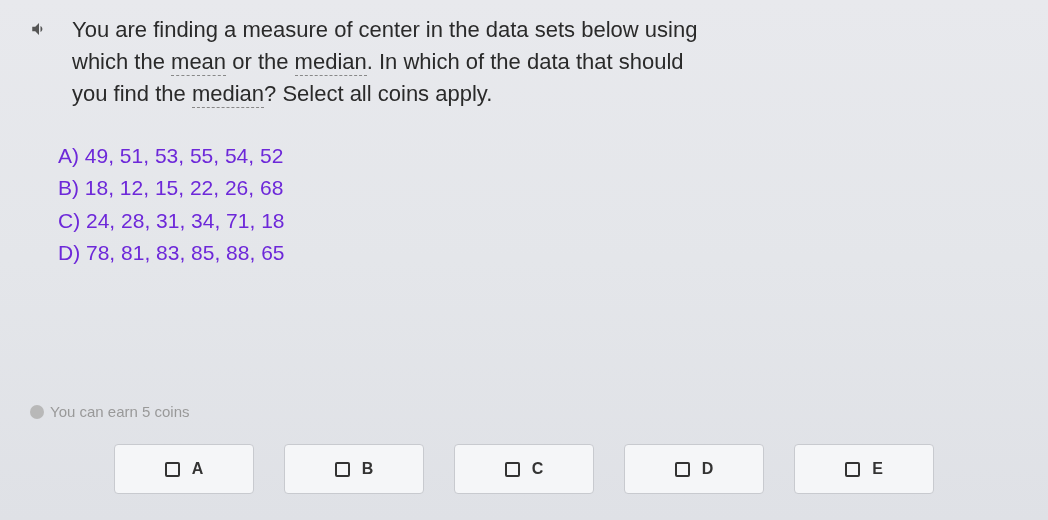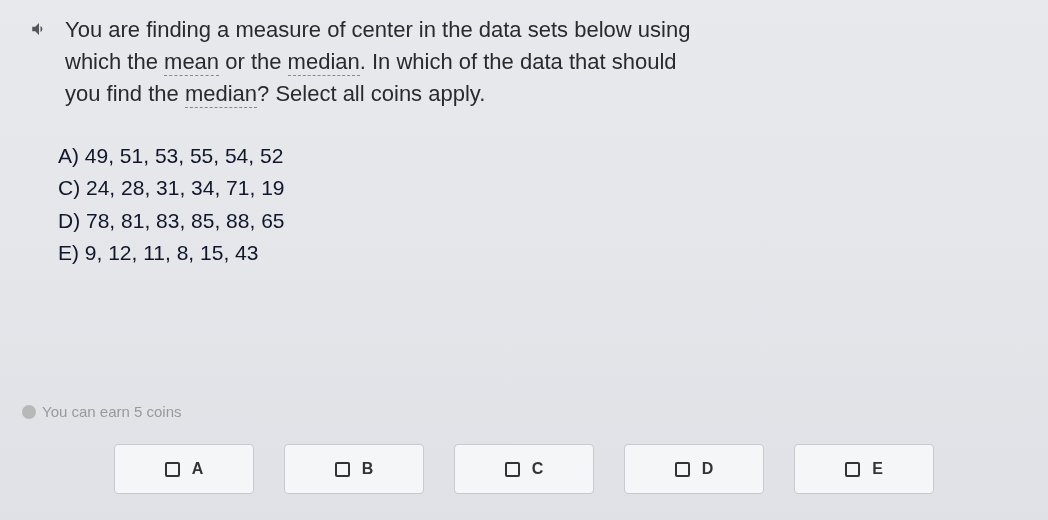--- a/index.html
+++ b/index.html
@@ -15,21 +15,21 @@
       color: #2a2a2a;
       position: relative;
       overflow: hidden;
     }
     .content {
       padding: 14px 30px 0 30px;
     }
     .question-header {
       display: flex;
       align-items: flex-start;
-      gap: 17px;
+      gap: 24px;
     }
     .audio-icon {
       width: 18px;
       height: 18px;
       margin-top: 6px;
       flex-shrink: 0;
       color: #555;
     }
     .question-text {
       font-size: 22px;
@@ -39,26 +39,26 @@
     }
     .underlined {
       border-bottom: 1px dashed #888;
       padding-bottom: 1px;
     }
     .options {
       margin-top: 30px;
       margin-left: 28px;
       font-size: 21px;
       line-height: 1.55;
-      color: #0f172a;
+      color: #6d28d9;
       font-weight: 500;
     }
     .coins-row {
       position: absolute;
-      left: 22px;
+      left: 30px;
       bottom: 100px;
       display: flex;
       align-items: center;
       gap: 6px;
       color: #999;
       font-size: 15px;
     }
     .coin-icon {
       width: 14px;
       height: 14px;
@@ -109,23 +109,23 @@
     </svg>
     <div class="question-text">
       <span>You are finding a measure of center in the data sets below using</span><br>
       <span>which the </span><span class="underlined">mean</span><span> or the </span><span class="underlined">median</span><span>. In which of the data that should</span><br>
       <span>you find the </span><span class="underlined">median</span><span>? Select all coins apply.</span>
     </div>
   </div>
 
   <div class="options">
     <div>A) 49, 51, 53, 55, 54, 52</div>
-    <div>C) 24, 28, 31, 34, 71, 19</div>
+    <div>B) 18, 12, 15, 22, 26, 68</div>
+    <div>C) 24, 28, 31, 34, 71, 18</div>
     <div>D) 78, 81, 83, 85, 88, 65</div>
-    <div>E) 9, 12, 11, 8, 15, 43</div>
   </div>
 </div>
 
 <div class="coins-row">
   <span class="coin-icon"></span>
   <span>You can earn 5 coins</span>
 </div>
 
 <div class="answers">
   <div class="answer-btn">

